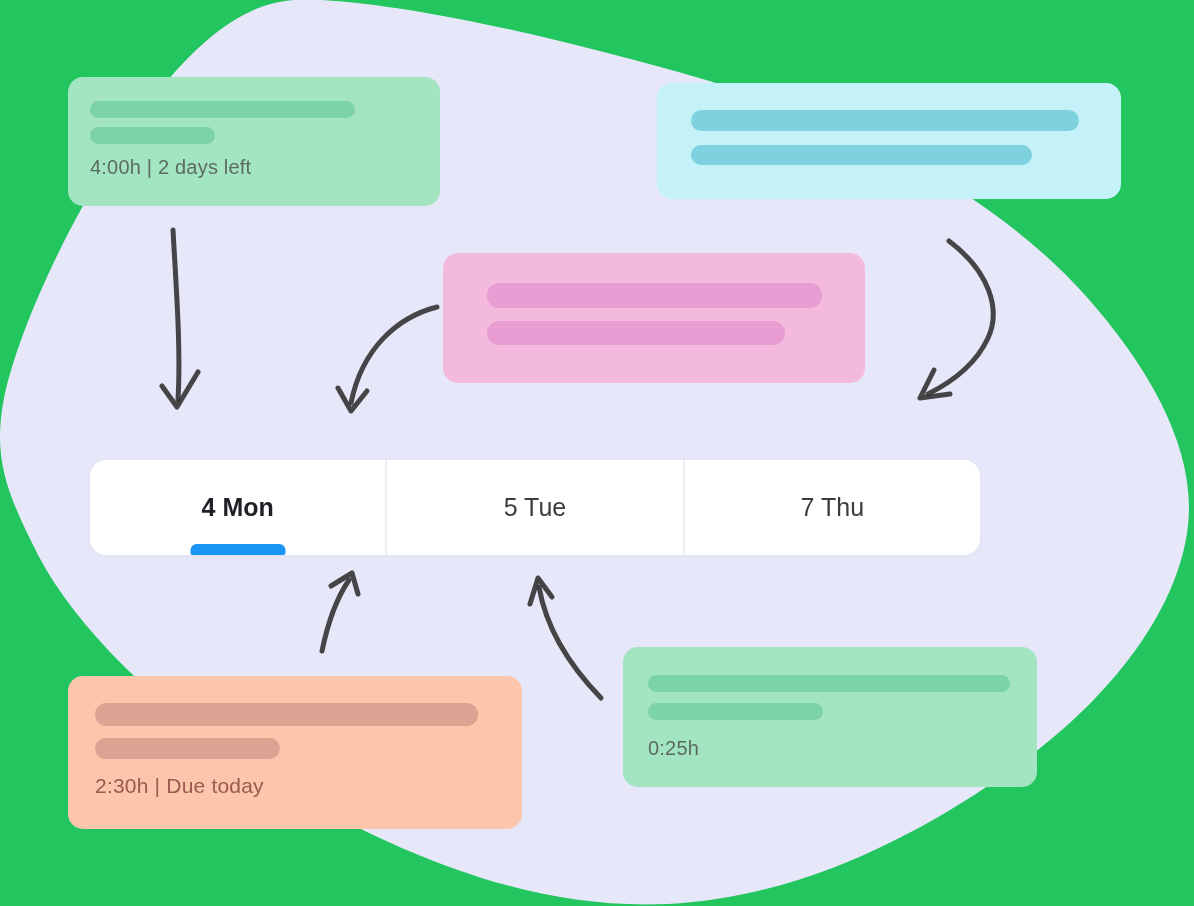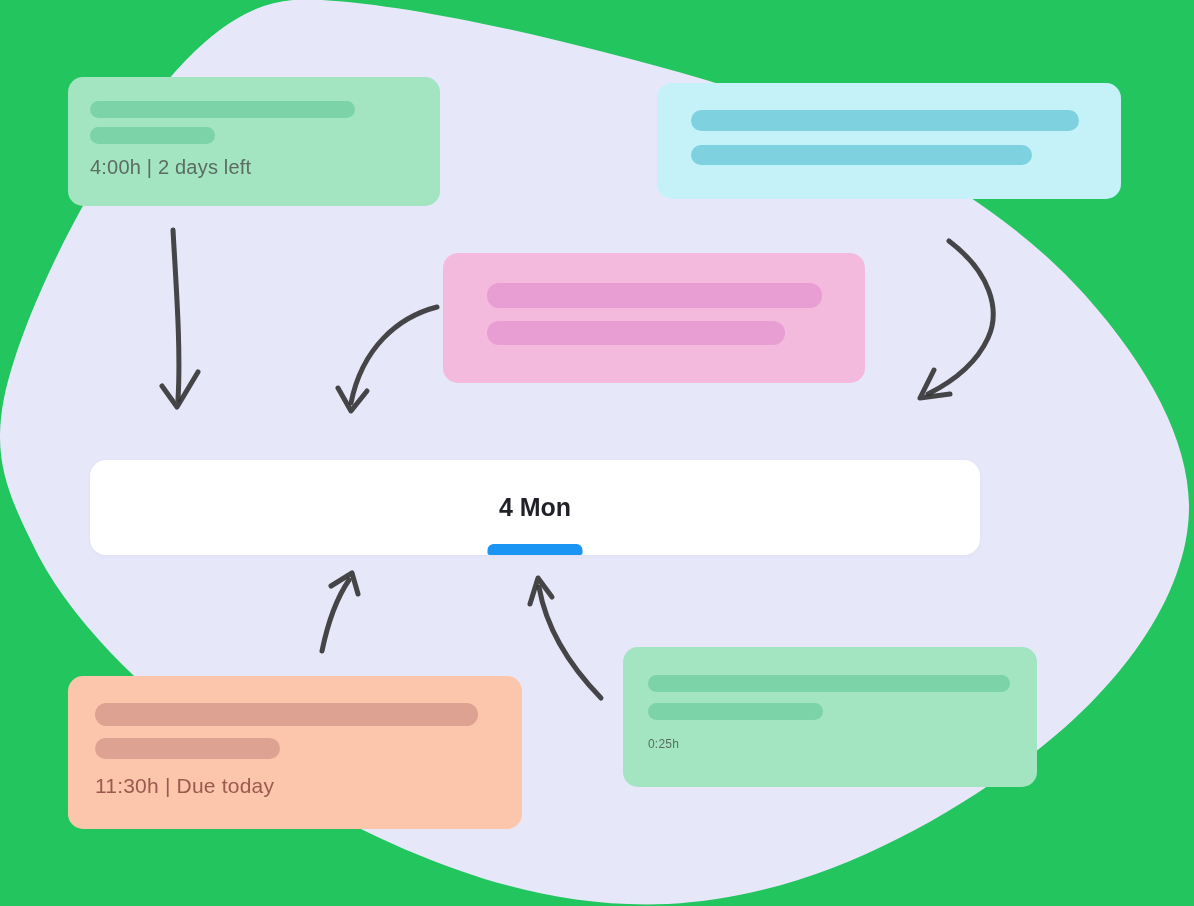--- a/index.html
+++ b/index.html
@@ -46,21 +46,21 @@
   .card-orange{left:68px;top:676px;width:454px;height:153px;background:#fbc6ac;}
   .card-orange .bar{background:#dda291;}
   .card-orange .bar1{position:absolute;left:27px;top:27px;width:383px;height:23px;}
   .card-orange .bar2{position:absolute;left:27px;top:62px;width:185px;height:21px;}
   .card-orange .meta{position:absolute;left:27px;top:98px;font-size:21px;color:#9c5a4e;}
 
   .card-mint-br{left:623px;top:647px;width:414px;height:140px;background:#a3e4c1;}
   .card-mint-br .bar{background:#7bd3a7;height:17px;}
   .card-mint-br .bar1{position:absolute;left:25px;top:28px;width:362px;}
   .card-mint-br .bar2{position:absolute;left:25px;top:56px;width:175px;}
-  .card-mint-br .meta{position:absolute;left:25px;top:90px;font-size:12px;}
+  .card-mint-br .meta{position:absolute;left:25px;top:90px;font-size:20px;}
 
   
   .week-bar{
     position:absolute;
     left:90px;top:452px;width:890px;height:95px;
     background:#ffffff;
     border-radius:16px;
     display:flex;
     z-index:3;
     box-shadow:0 1px 4px rgba(90,90,140,0.05);
@@ -148,26 +148,32 @@
   <div class="card card-pink">
     <div class="bar bar1"></div>
     <div class="bar bar2"></div>
   </div>
 
   <div class="week-bar">
     <div class="day active">
       <span class="day-label">4 Mon</span>
       <span class="active-indicator"></span>
     </div>
+    <div class="day">
+      <span class="day-label">5 Tue</span>
+    </div>
+    <div class="day">
+      <span class="day-label">7 Thu</span>
+    </div>
   </div>
 
   <div class="card card-orange">
     <div class="bar bar1"></div>
     <div class="bar bar2"></div>
-    <div class="meta">11:30h | Due today</div>
+    <div class="meta">2:30h | Due today</div>
   </div>
 
   <div class="card card-mint-br">
     <div class="bar bar1"></div>
     <div class="bar bar2"></div>
     <div class="meta">0:25h</div>
   </div>
 
 </div>
 

